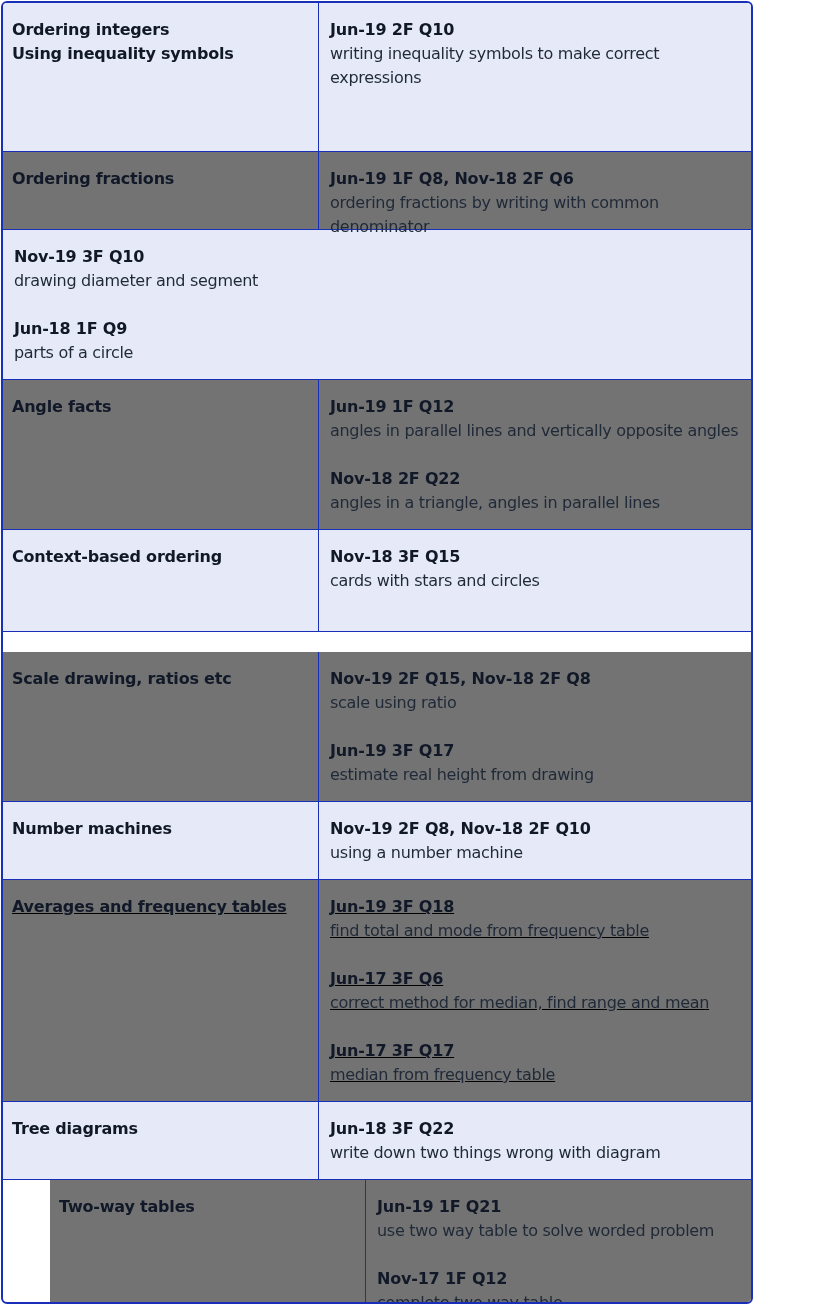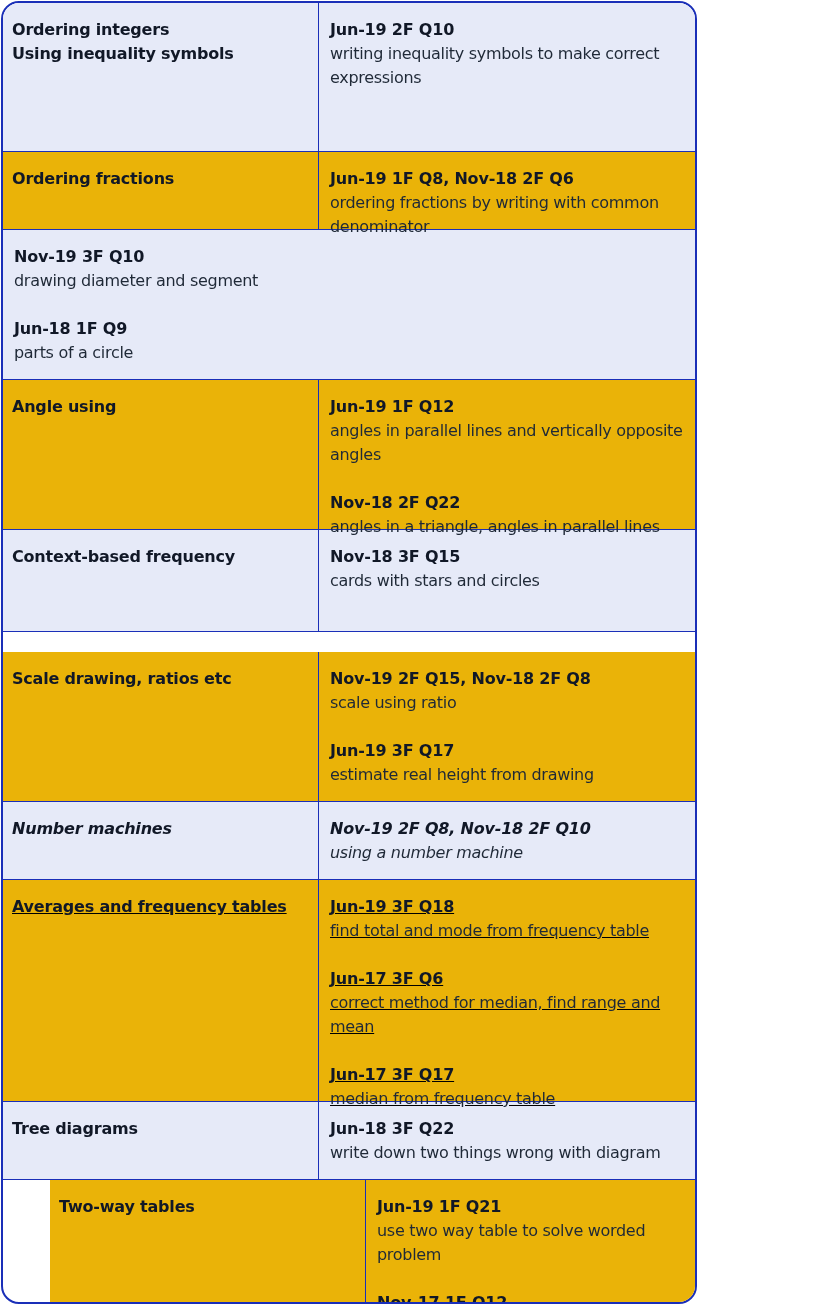--- a/index.html
+++ b/index.html
@@ -1,24 +1,24 @@
 <!DOCTYPE html>
 <html><head>
 <meta charset="utf-8">
 <style>
   html, body { margin: 0; padding: 0; background: #ffffff; }
   body { width: 827px; height: 1309px; overflow: hidden; font-family: "DejaVu Sans", sans-serif; }
   .table-wrap {
-    position: absolute; left: 1px; top: 1px; width: 696px; height: 1303px;
-    border: 2px solid #1a2fb8; border-radius: 18px; overflow: hidden; box-sizing: border-box;
+    position: absolute; left: 1px; top: 1px; width: 752px; height: 1303px;
+    border: 2px solid #1a2fb8; border-radius: 6px; overflow: hidden; box-sizing: border-box;
   }
   .row { display: flex; box-sizing: border-box; border-bottom: 1.5px solid #1a2fb8; }
   .row:last-child { border-bottom: none; }
   .row.shaded { background: #e6eaf8; }
-  .row.plain { background: #eab308; }
+  .row.plain { background: #737373; }
   .topic { width: 316px; box-sizing: border-box; border-right: 1.5px solid #1a2fb8; padding: 15px 10px 0 9px; }
   .refs { flex: 1; padding: 15px 10px 0 11px; }
   .topic-line { font-size: 16px; font-weight: bold; color: #111827; line-height: 24px; letter-spacing: -0.2px; }
   .ref { margin-bottom: 24px; }
   .ref:last-child { margin-bottom: 0; }
   .ref-code { font-size: 16px; font-weight: bold; color: #111827; line-height: 24px; letter-spacing: -0.2px; }
   .ref-desc { font-size: 16px; color: #1f2937; line-height: 24px; letter-spacing: -0.3px; }
 </style>
 </head>
 <body>
@@ -54,36 +54,36 @@
           <div class="ref-desc">drawing diameter and segment</div>
         </div>
         <div class="ref">
           <div class="ref-code">Jun-18 1F Q9</div>
           <div class="ref-desc">parts of a circle</div>
         </div>
       </div>
     </div>
     <div class="row plain" style="height: 150px;">
       <div class="topic">
-        <div class="topic-line">Angle using</div>
+        <div class="topic-line">Angle facts</div>
       </div>
       <div class="refs">
         <div class="ref">
           <div class="ref-code">Jun-19 1F Q12</div>
           <div class="ref-desc">angles in parallel lines and vertically opposite angles</div>
         </div>
         <div class="ref">
           <div class="ref-code">Nov-18 2F Q22</div>
           <div class="ref-desc">angles in a triangle, angles in parallel lines</div>
         </div>
       </div>
     </div>
     <div class="row shaded" style="height: 102px;">
       <div class="topic">
-        <div class="topic-line">Context-based frequency</div>
+        <div class="topic-line">Context-based ordering</div>
       </div>
       <div class="refs">
         <div class="ref">
           <div class="ref-code">Nov-18 3F Q15</div>
           <div class="ref-desc">cards with stars and circles</div>
         </div>
       </div>
     </div>
     <div class="row plain" style="height: 150px; margin-top: 20px;">
       <div class="topic">
@@ -93,21 +93,21 @@
         <div class="ref">
           <div class="ref-code">Nov-19 2F Q15, Nov-18 2F Q8</div>
           <div class="ref-desc">scale using ratio</div>
         </div>
         <div class="ref">
           <div class="ref-code">Jun-19 3F Q17</div>
           <div class="ref-desc">estimate real height from drawing</div>
         </div>
       </div>
     </div>
-    <div class="row shaded" style="height: 78px; font-style: italic;">
+    <div class="row shaded" style="height: 78px;">
       <div class="topic">
         <div class="topic-line">Number machines</div>
       </div>
       <div class="refs">
         <div class="ref">
           <div class="ref-code">Nov-19 2F Q8, Nov-18 2F Q10</div>
           <div class="ref-desc">using a number machine</div>
         </div>
       </div>
     </div>

